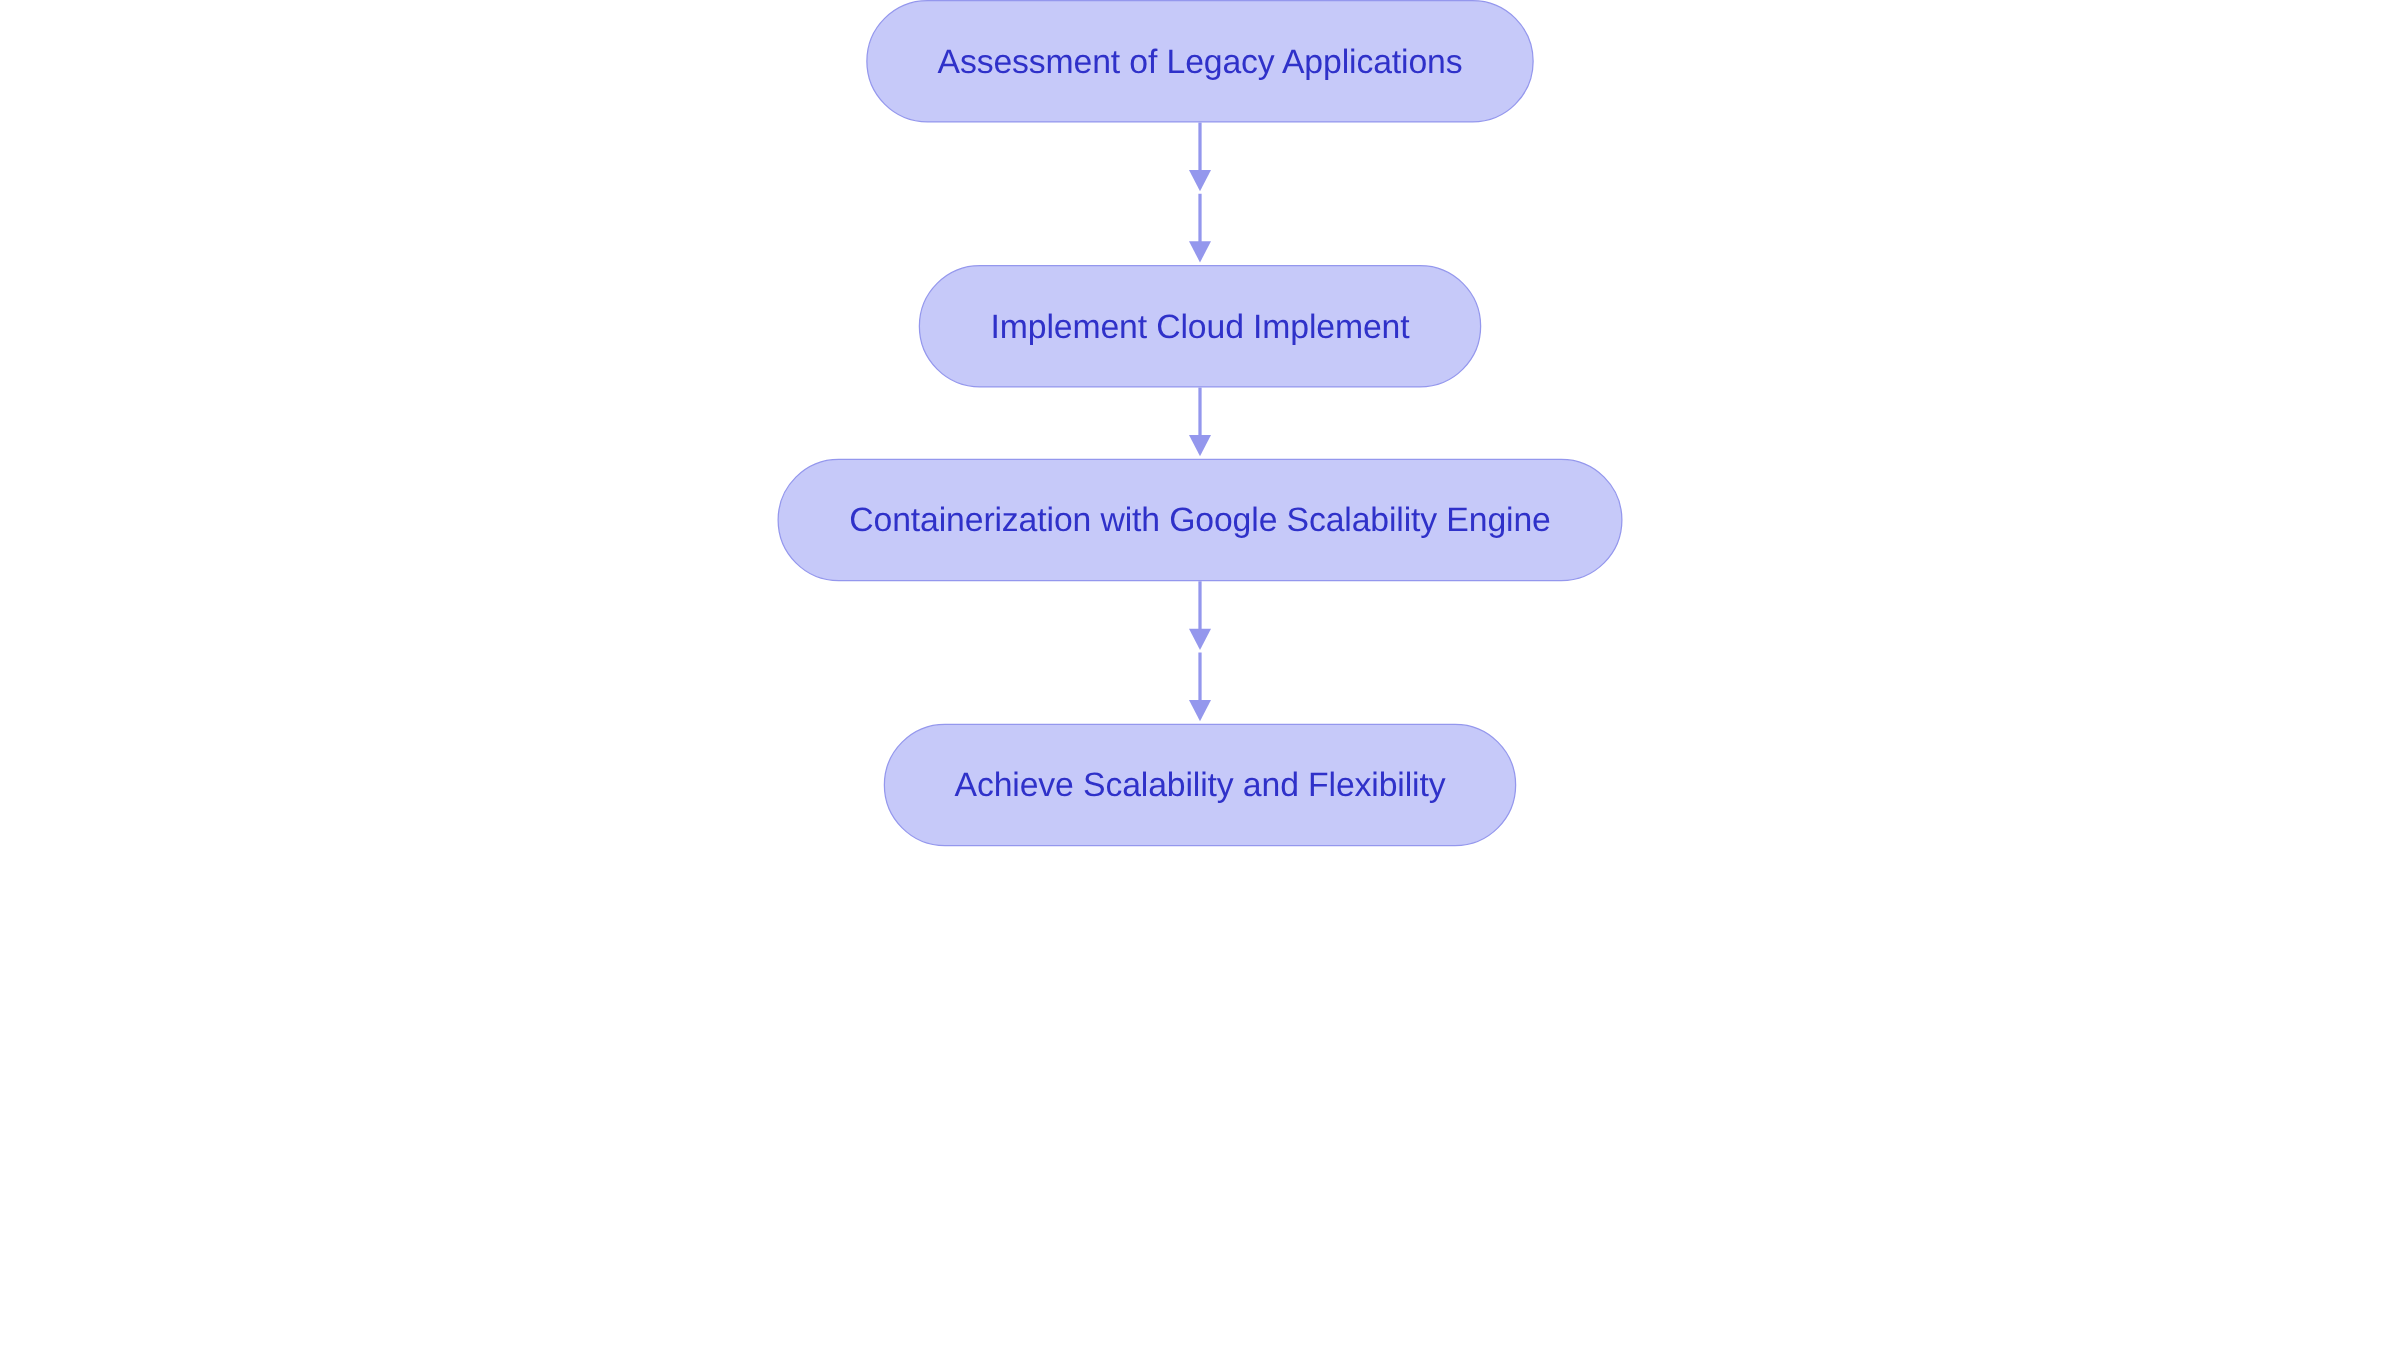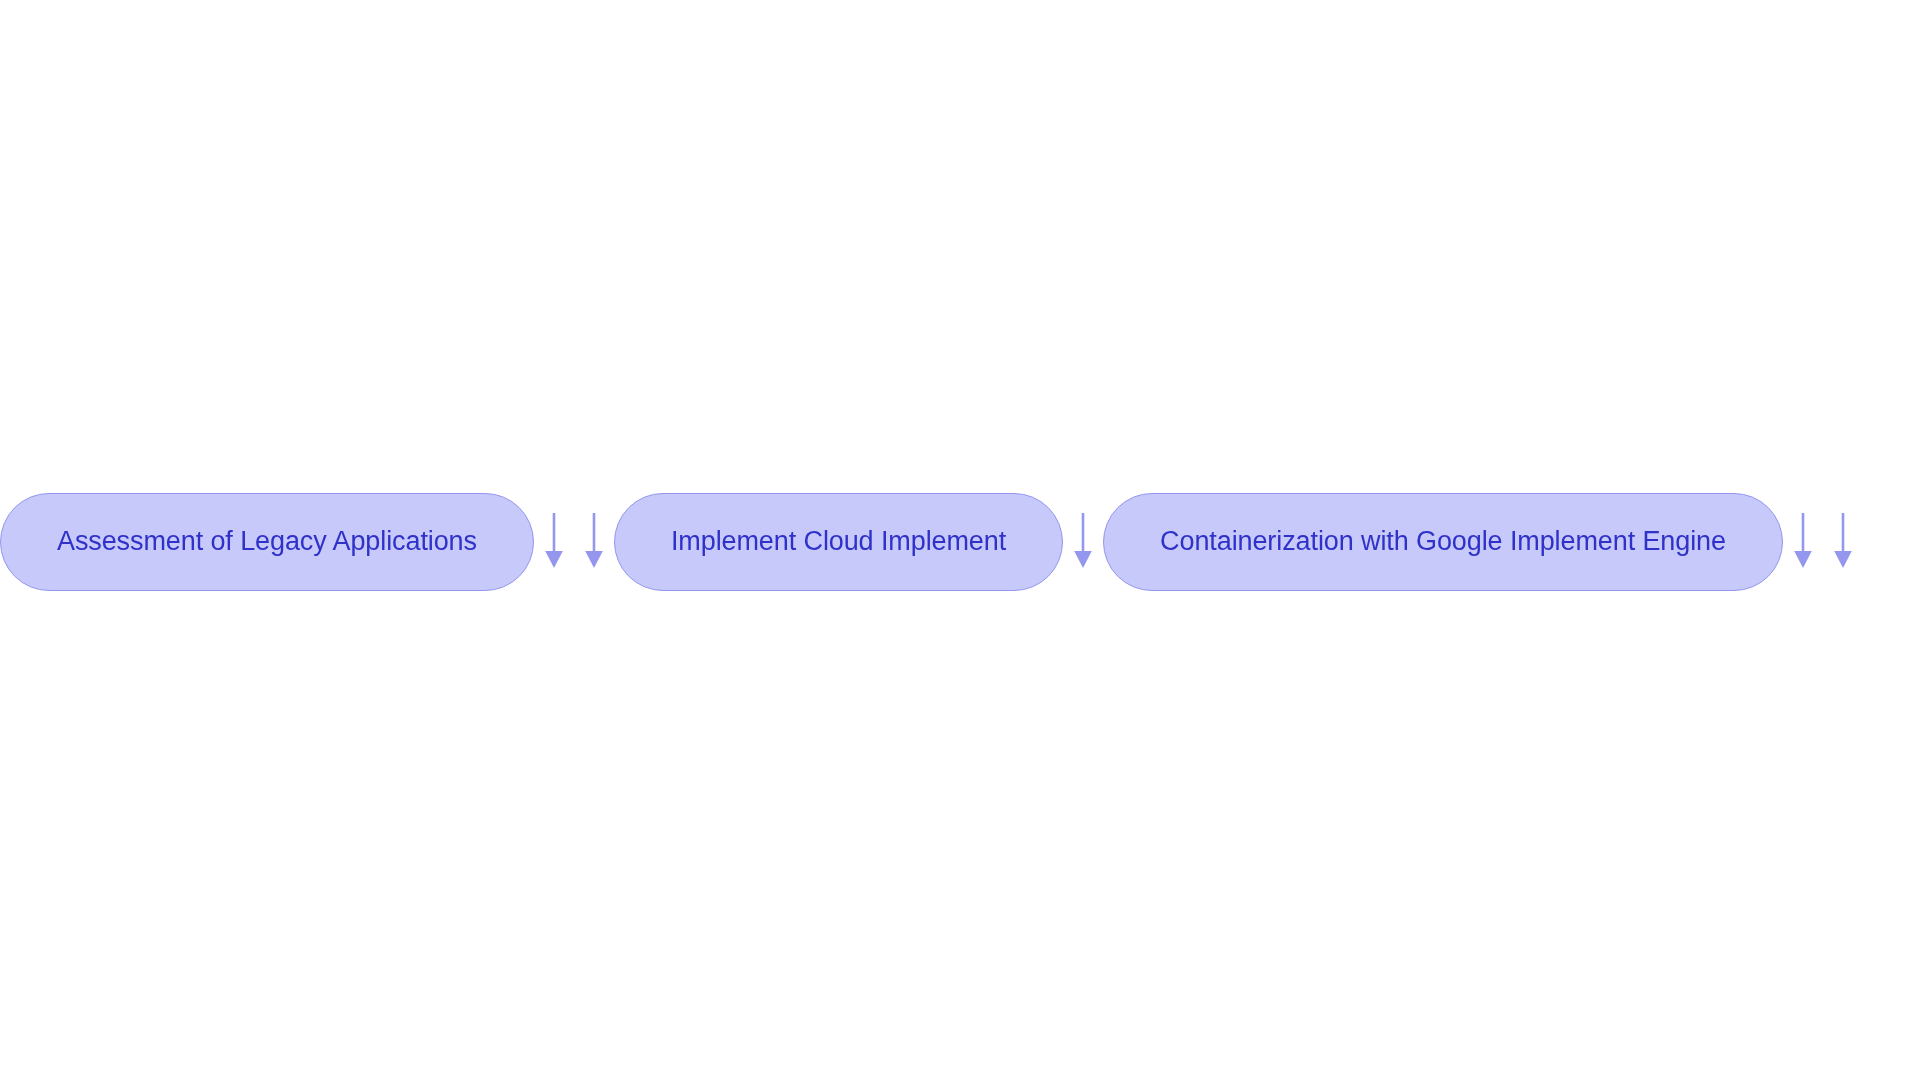--- a/index.html
+++ b/index.html
@@ -13,21 +13,21 @@
     font-family: "Liberation Sans", sans-serif;
     overflow: hidden;
   }
 
   #flowchart {
     position: relative;
     width: 1920px;
     height: 1083px;
     background: #ffffff;
     display: flex;
-    flex-direction: row;
+    flex-direction: column;
     align-items: center;
     justify-content: flex-start;
   }
 
   .node {
     box-sizing: border-box;
     height: 98px;
     border-radius: 49px;
     background: #c6c9f9;
     border: 1.6px solid #9497ed;
@@ -92,32 +92,35 @@
   </div>
 
   <div class="connector">
     <svg width="24" height="57" viewBox="0 0 24 57" aria-hidden="true">
       <line x1="12" y1="0" x2="12" y2="42" stroke="#9497ed" stroke-width="2.6"></line>
       <polygon points="12,55 3.2,38 20.8,38" fill="#9497ed"></polygon>
     </svg>
   </div>
 
   <div class="node">
-    <span class="node-label">Containerization with Google Implement Engine</span>
+    <span class="node-label">Containerization with Google Scalability Engine</span>
   </div>
 
   <div class="connector">
     <svg width="24" height="57" viewBox="0 0 24 57" aria-hidden="true">
       <line x1="12" y1="0" x2="12" y2="42" stroke="#9497ed" stroke-width="2.6"></line>
       <polygon points="12,55 3.2,38 20.8,38" fill="#9497ed"></polygon>
     </svg>
   </div>
 
 
   <div class="connector">
     <svg width="24" height="57" viewBox="0 0 24 57" aria-hidden="true">
       <line x1="12" y1="0" x2="12" y2="42" stroke="#9497ed" stroke-width="2.6"></line>
       <polygon points="12,55 3.2,38 20.8,38" fill="#9497ed"></polygon>
     </svg>
   </div>
 
+  <div class="node">
+    <span class="node-label">Achieve Scalability and Flexibility</span>
+  </div>
 
 </div>
 
 </body></html>

